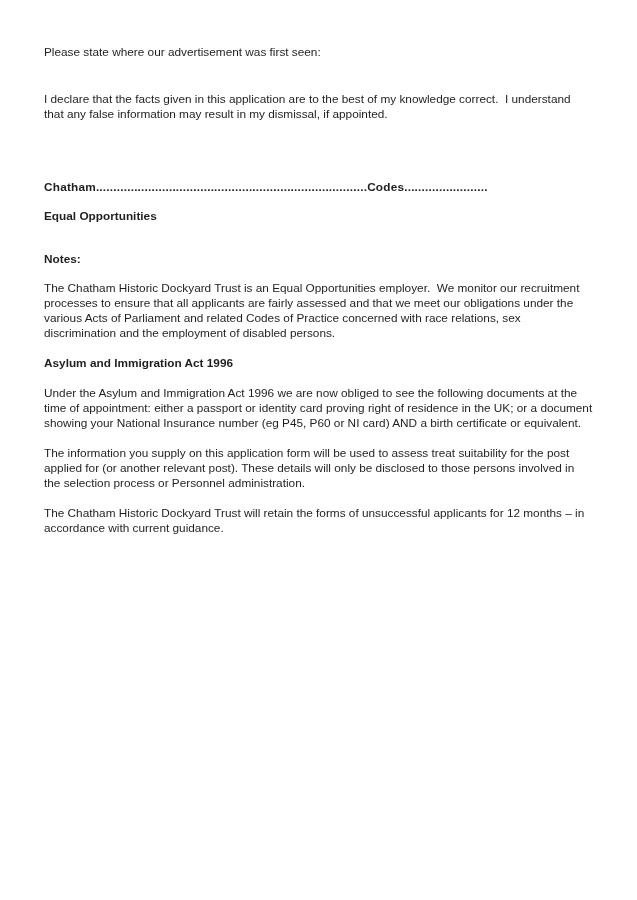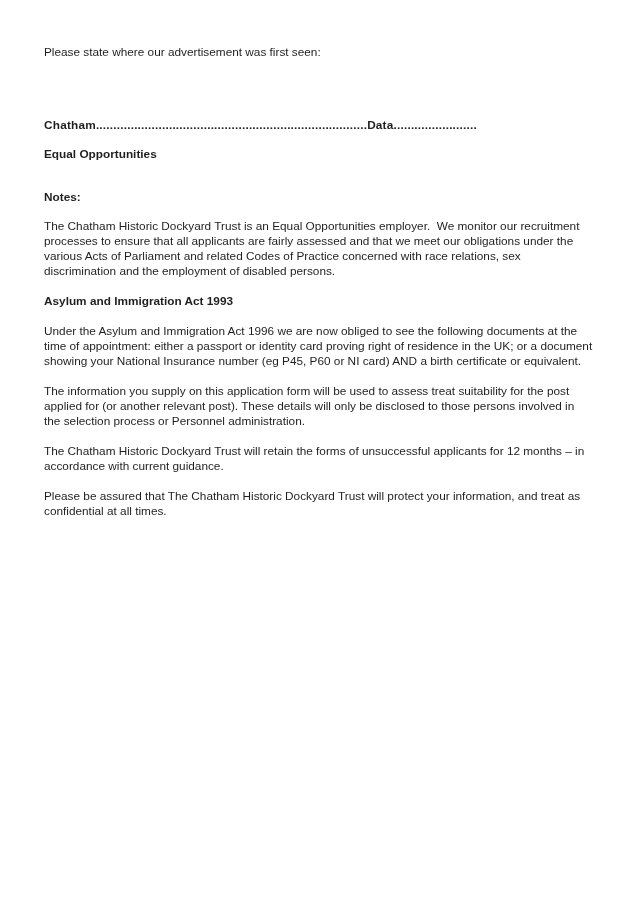--- a/index.html
+++ b/index.html
@@ -39,33 +39,33 @@
     letter-spacing: 0.2px;
   }
 </style>
 </head>
 <body>
 
 <div class="page">
 
   <p>Please state where our advertisement was first seen:</p>
 
+  <p class="mt-32">I declare that the facts given in this application are to the best of my knowledge correct.  I understand that any false information may result in my dismissal, if appointed.</p>
 
-  <p class="signature-line mt-58"><span>Chatham</span><span>..............................................................................</span><span>Data</span><span>........................</span></p>
+  <p class="signature-line mt-58"><span>Chatham</span><span>..............................................................................</span><span>Codes</span><span>........................</span></p>
 
   <p class="bold mt-14">Equal Opportunities</p>
 
   <p class="bold mt-28">Notes:</p>
 
   <p class="mt-14">The Chatham Historic Dockyard Trust is an Equal Opportunities employer.  We monitor our recruitment processes to ensure that all applicants are fairly assessed and that we meet our obligations under the various Acts of Parliament and related Codes of Practice concerned with race relations, sex discrimination and the employment of disabled persons.</p>
 
-  <p class="bold mt-15">Asylum and Immigration Act 1993</p>
+  <p class="bold mt-15">Asylum and Immigration Act 1996</p>
 
   <p class="mt-15">Under the Asylum and Immigration Act 1996 we are now obliged to see the following documents at the time of appointment: either a passport or identity card proving right of residence in the UK; or a document showing your National Insurance number (eg P45, P60 or NI card) AND a birth certificate or equivalent.</p>
 
 
   <p class="mt-15">The information you supply on this application form will be used to assess treat suitability for the post applied for (or another relevant post). These details will only be disclosed to those persons involved in the selection process or Personnel administration.</p>
 
   <p class="mt-15">The Chatham Historic Dockyard Trust will retain the forms of unsuccessful applicants for 12 months – in accordance with current guidance.</p>
 
-  <p class="mt-15">Please be assured that The Chatham Historic Dockyard Trust will protect your information, and treat as confidential at all times.</p>
 
 </div>
 
 </body></html>

